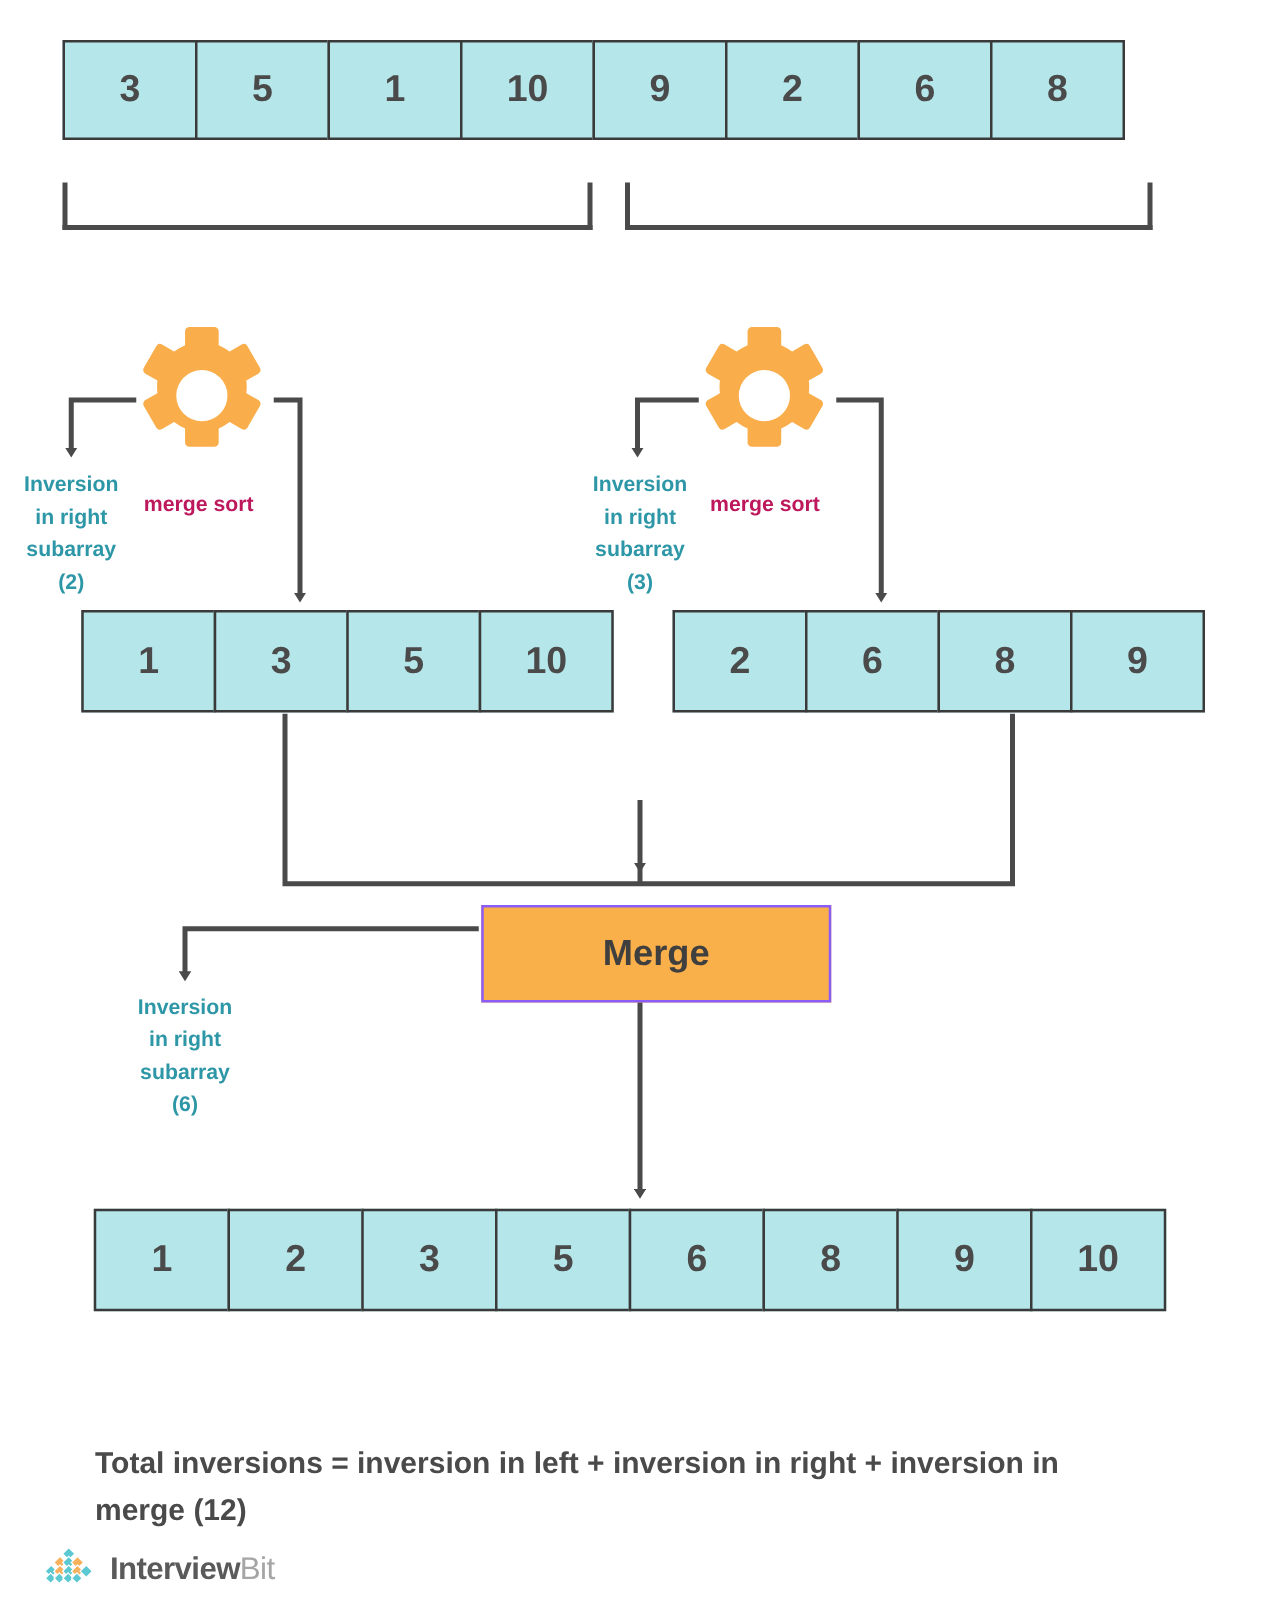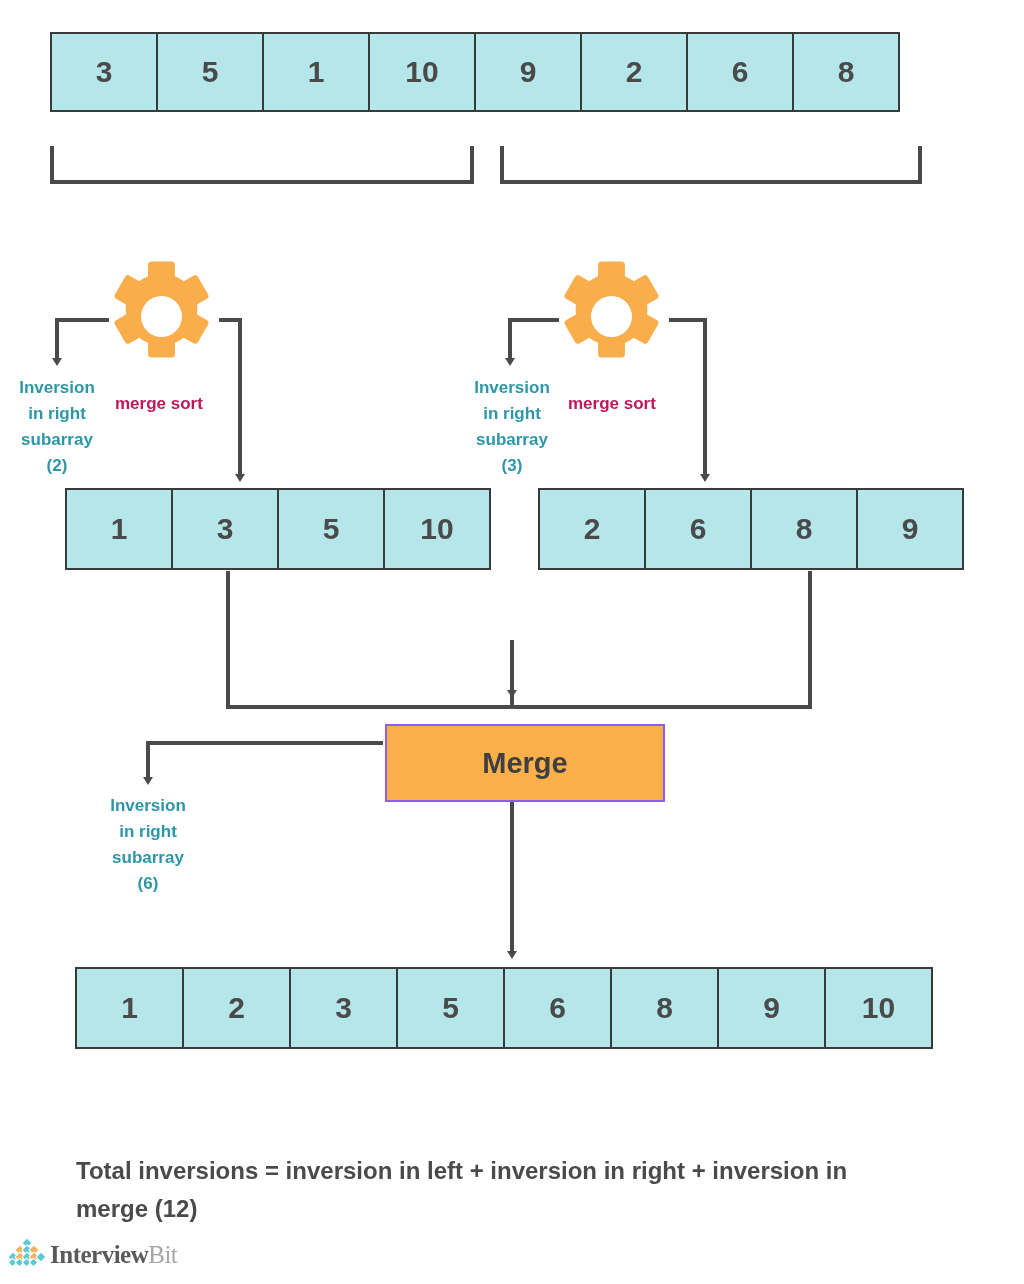--- a/index.html
+++ b/index.html
@@ -118,25 +118,25 @@
     width: 830px;
     color: #4a4a4a;
     font-size: 24px;
     font-weight: 700;
     line-height: 38px;
   }
 
   
   #logo {
     position: absolute;
-    left: 4px;
+    left: 32px;
     top: 1238px;
     display: flex;
     align-items: center;
-    font-family: Liberation Serif, serif;
+    gap: 10px;
   }
   #logo-text {
     font-size: 25px;
     font-weight: 700;
     letter-spacing: -0.5px;
   }
   #logo-text .lt-a { color: #5a5a5a; }
   #logo-text .lt-b { color: #a5a5a5; font-weight: 400; }
 </style>
 </head>

